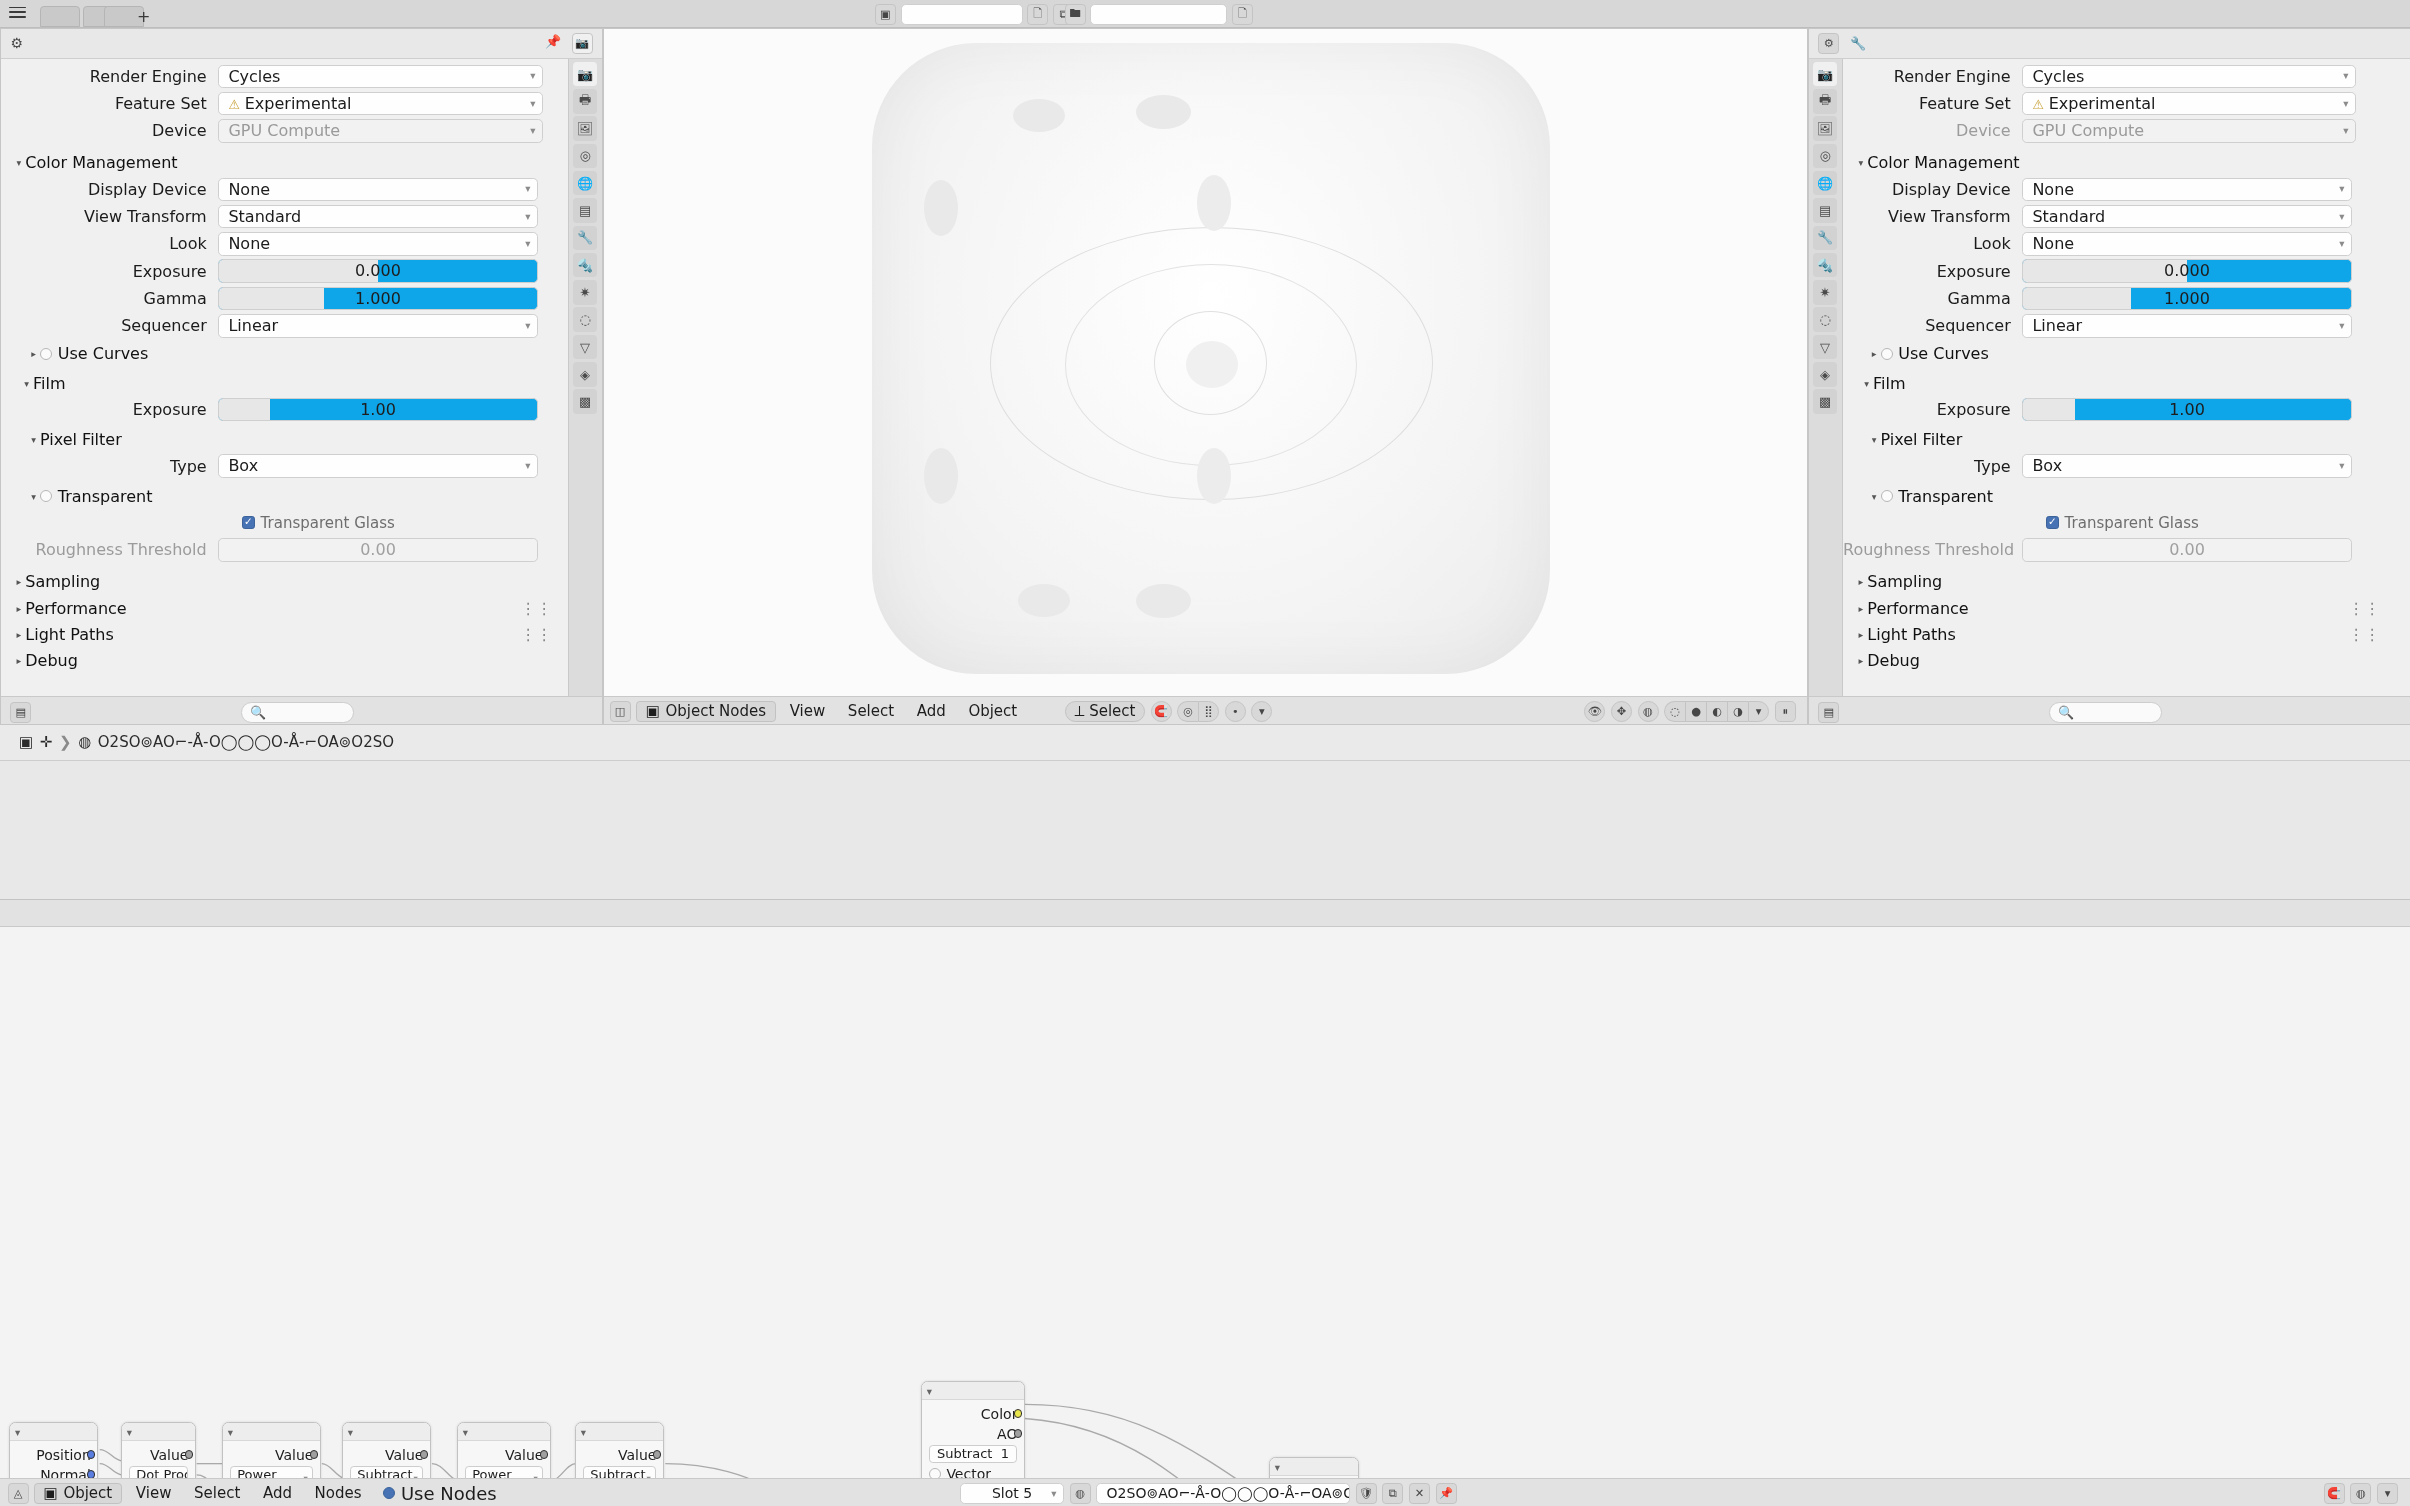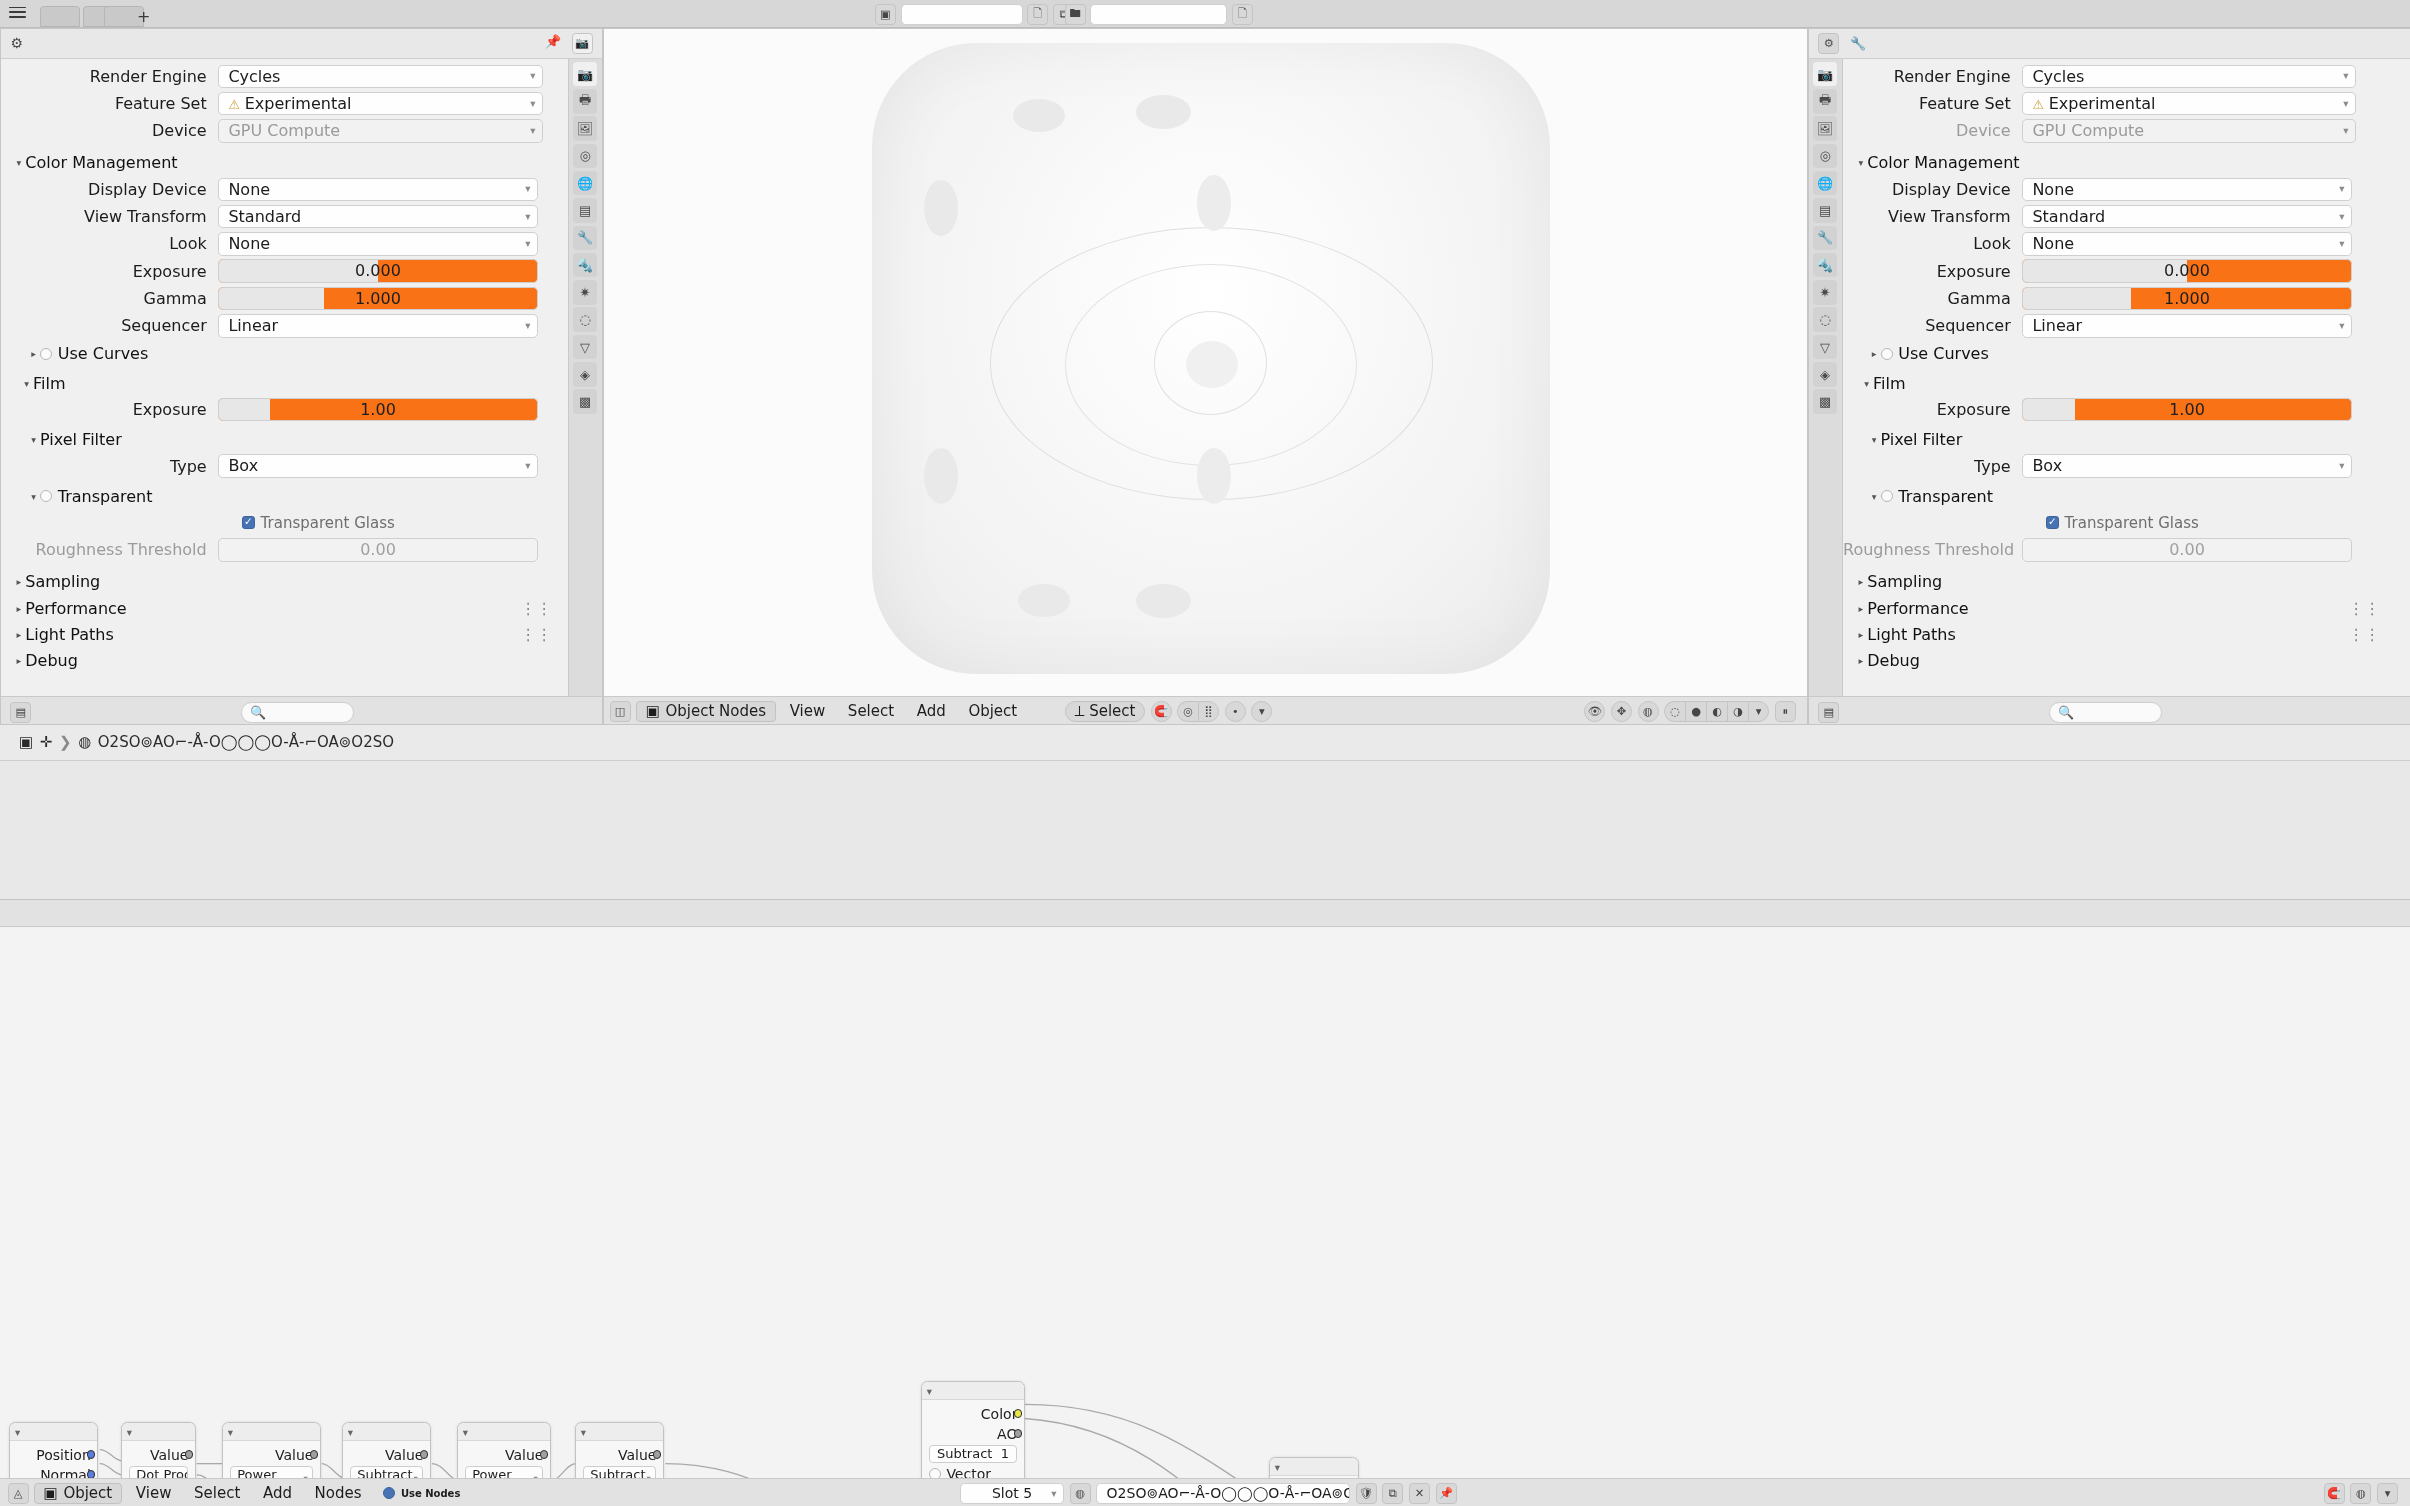--- a/index.html
+++ b/index.html
@@ -18,21 +18,21 @@
   .row { display: flex; align-items: center; height: 23.5px; margin-bottom: 3.8px; }
   .lbl { text-align: right; padding-right: 11.3px; font-size: 16px; color: #1b1b1b; white-space: nowrap; }
   .field {
     background: #fefefe; border: 0.9px solid #cfcfcf; border-radius: 4.7px;
     height: 23.5px; line-height: 21.7px; padding: 0 9.4px; font-size: 16px; color: #1b1b1b;
     position: relative; overflow: hidden; white-space: nowrap;
   }
   .field.dim { color: #9a9a9a; background: #f2f2f2; }
   .field .chev { position: absolute; right: 6.6px; top: 50%; transform: translateY(-50%); color: #8b8b8b; font-size: 10.4px; }
   .slider {
-    background: #f97316; border: 0.9px solid #cfcfcf; border-radius: 4.7px; height: 23.5px;
+    background: #0ea5e9; border: 0.9px solid #cfcfcf; border-radius: 4.7px; height: 23.5px;
     position: relative; overflow: hidden;
   }
   .slider .fill { position: absolute; left:0; top:0; bottom:0; background: #e7e7e7; }
   .slider .txt { position: relative; text-align: center; line-height: 21.7px; font-size: 16px; }
   .panel-hdr { display: flex; align-items: center; height: 21.7px; font-size: 16px; color: #111; cursor: default; }
   .tri { width: 13px; display: inline-block; text-align: center; font-size: 9.4px; color: #555; }
   .checkbox {
     width: 13px; height: 13px; border: 0.9px solid #b7b7b7; border-radius: 2.8px; background: #fbfbfb;
     display: inline-block; vertical-align: middle; margin-right: 5.6px; position: relative;
   }
@@ -751,21 +751,21 @@
         <div class="btn">
           <span style="margin-right:5.6px;">▣</span>
           <span>Object</span>
         </div>
         <div class="btn flat">View</div>
         <div class="btn flat">Select</div>
         <div class="btn flat">Add</div>
         <div class="btn flat">Nodes</div>
         <div style="display:flex; align-items:center; margin-left:7.5px;">
           <span class="radio on"></span>
-          <span style="font-size:10px;font-weight:bold;">Use Nodes</span>
+          <span style="font-size:18px;">Use Nodes</span>
         </div>
       </div>
       <div style="position:absolute; left:960px; top:3.8px; display:flex; align-items:center; gap:5.6px;">
         <div class="field" style="width:104px; height:21px; line-height:19px; font-size:14px; text-align:center;">
           <span>Slot 5</span><span class="chev">▾</span>
         </div>
         <div class="vpbtn">◍</div>
         <div class="field" style="width:254px; height:21px; line-height:19px; font-size:14px;">
           <span>O2SO⊚AO⌐-Å-O◯◯◯O-Å-⌐OA⊚O2SO</span>
         </div>

